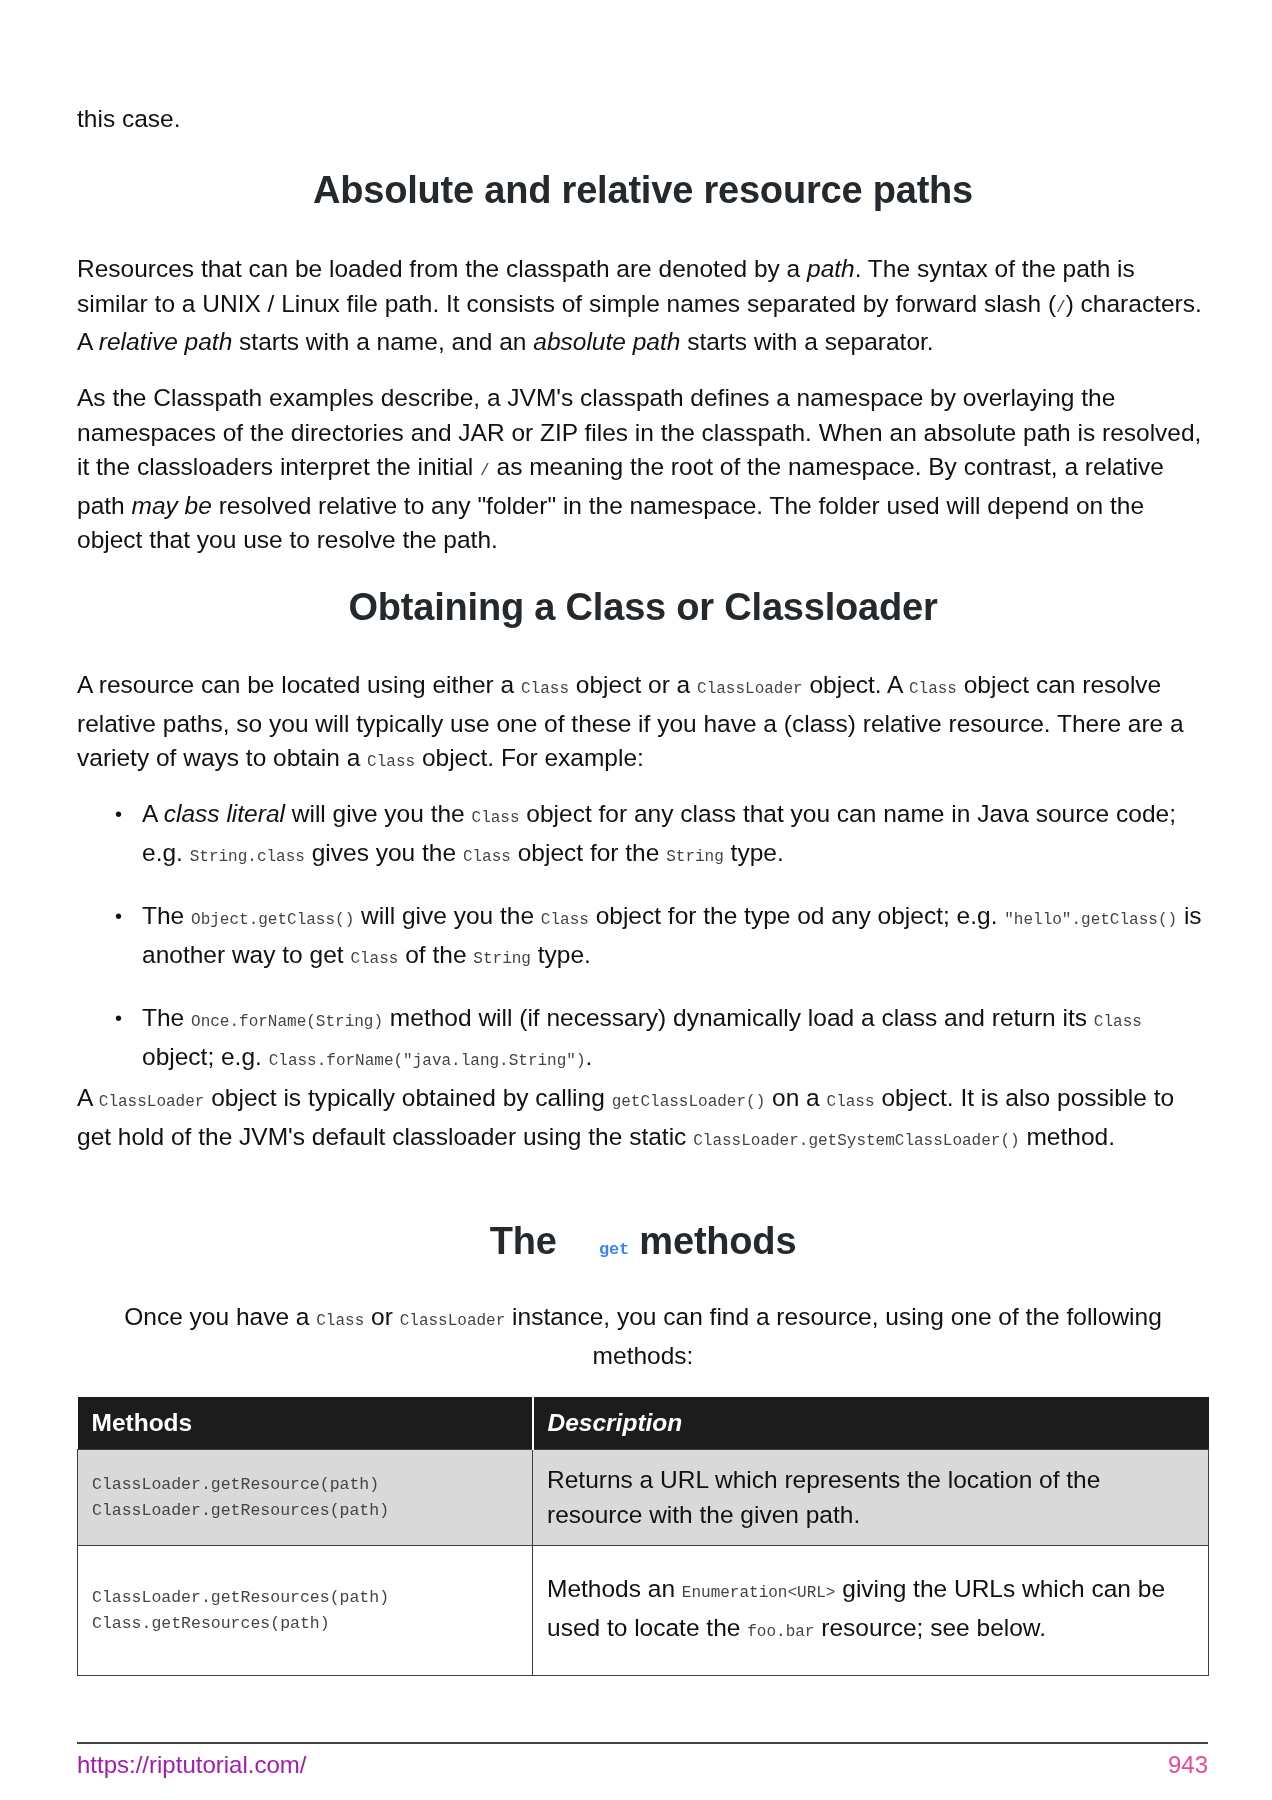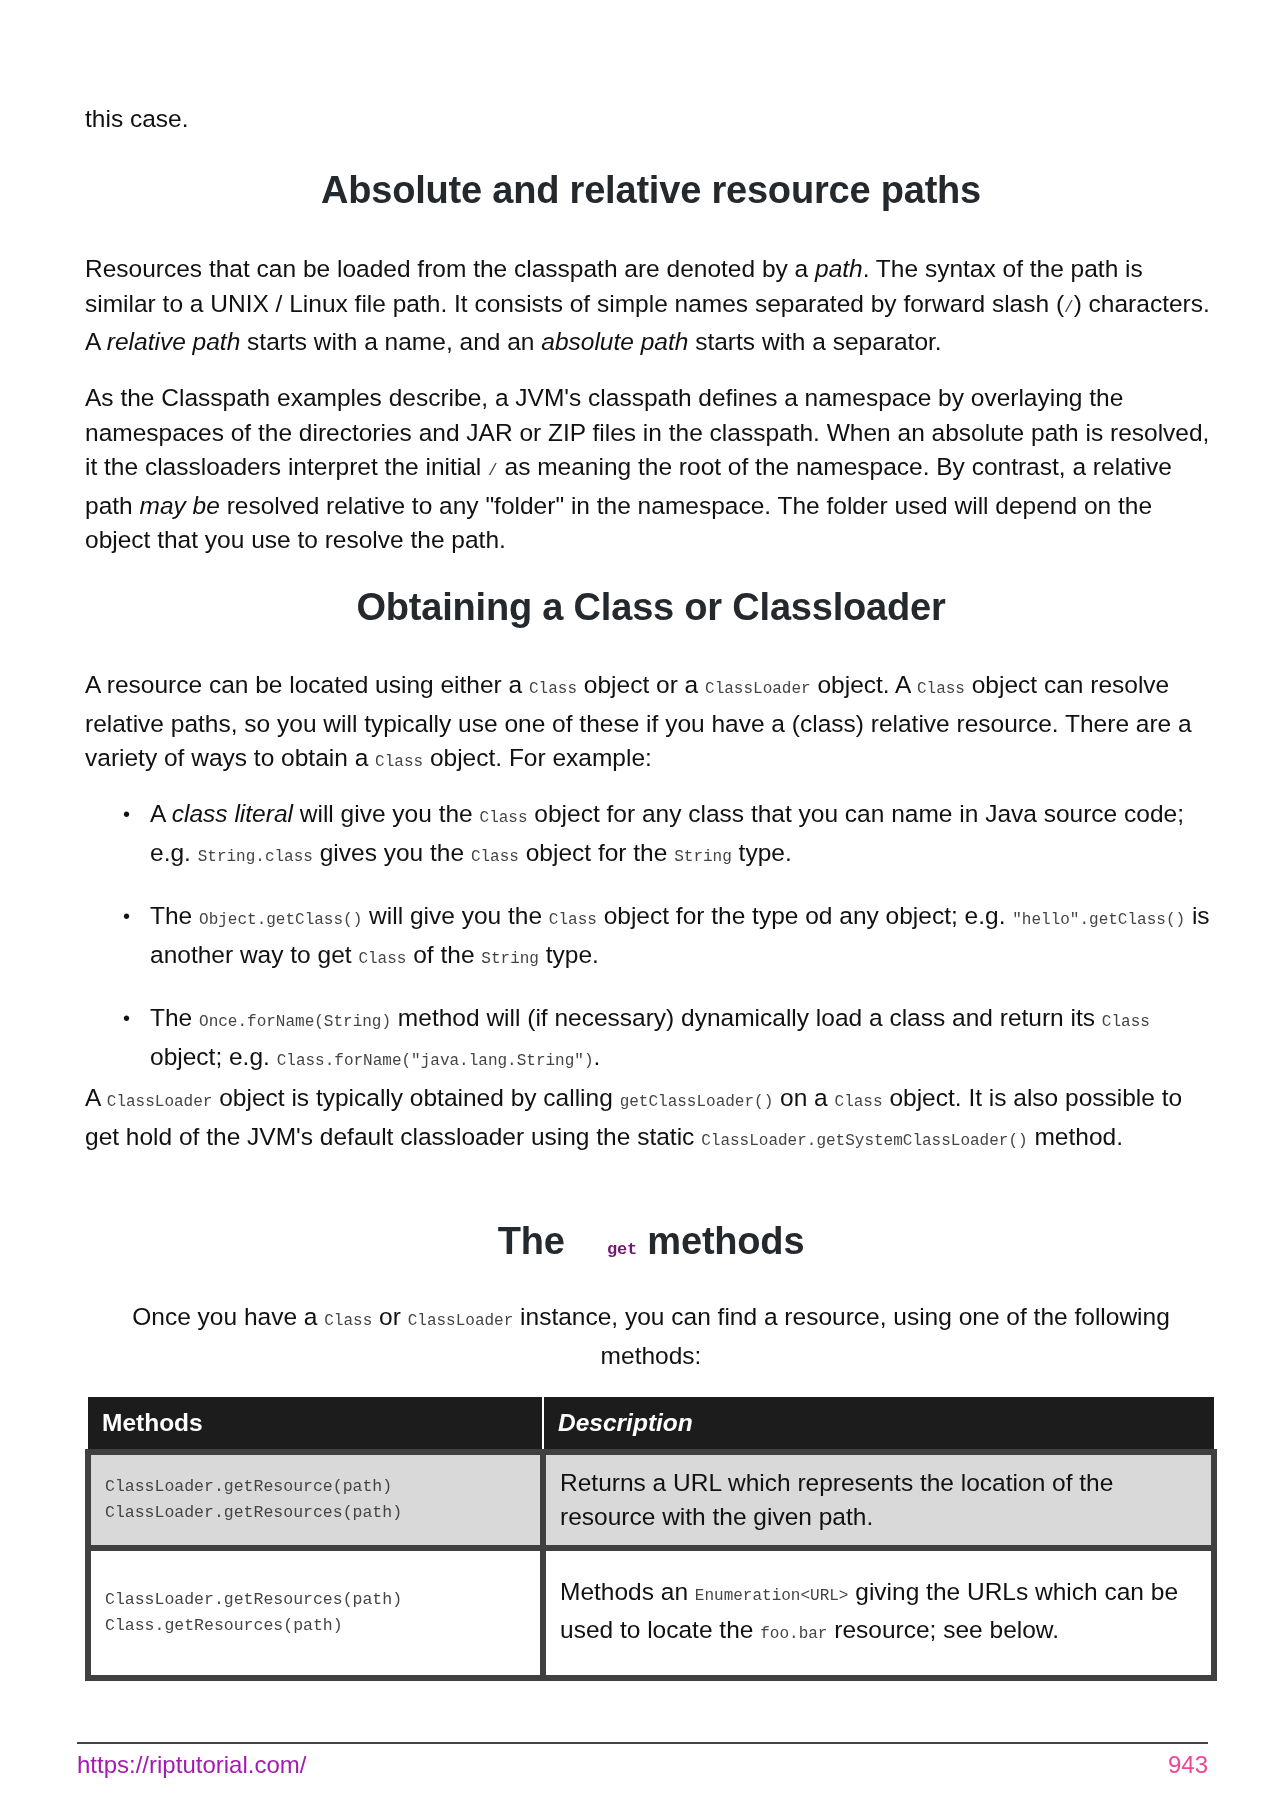--- a/index.html
+++ b/index.html
@@ -3,30 +3,30 @@
 <meta charset="utf-8">
 <style>
   html, body { margin: 0; padding: 0; background: #ffffff; }
   body { width: 1272px; height: 1800px; position: relative; overflow: hidden;
          font-family: "Liberation Sans", sans-serif; color: #111111; }
   .page { position: absolute; left: 77px; top: 0; width: 1132px; }
   p, li { font-size: 24.5px; line-height: 34.5px; margin: 0; }
   code { font-family: "Liberation Mono", monospace; font-size: 16px; color: #444444; }
   em { font-style: italic; }
   h2 { font-size: 38px; font-weight: bold; color: #24292e; margin: 0; line-height: 44px; letter-spacing: -0.2px; text-align: center; }
-  h2 code { font-size: 17px; font-weight: bold; color: #701a75; margin-left: 32px; }
-  .abs { position: absolute; left: 8px; width: 1132px; }
+  h2 code { font-size: 17px; font-weight: bold; color: #3b82f6; margin-left: 32px; }
+  .abs { position: absolute; left: 0; width: 1132px; }
   ul { list-style: none; margin: 0; padding: 0; }
   ul li { position: relative; padding-left: 65px; margin-bottom: 25px; }
   ul li .bullet { position: absolute; left: 38px; top: 0; font-size: 20px; }
   table { border-collapse: collapse; width: 1100px; font-size: 24.5px; }
   th { background: #1c1c1c; color: #ffffff; text-align: left; font-weight: bold; height: 52px;
        padding: 0 14px; border-right: 2px solid #ffffff; }
   th:last-child { border-right: none; font-style: italic; }
-  td { padding: 0 14px; vertical-align: middle; border: 6px solid #404040; line-height: 34.5px; }
+  td { padding: 0 14px; vertical-align: middle; border: 1px solid #404040; line-height: 34.5px; }
   tr.gray td { background: #d9d9d9; }
   td.methods code { font-size: 16.5px; line-height: 26px; display: block; color: #444444; }
   .footer-rule { position: absolute; left: 77px; top: 1742px; width: 1131px; height: 2px; background: #444444; }
   .footer-url { position: absolute; left: 77px; top: 1751px; font-size: 24px; color: #a21caf; }
   .footer-page { position: absolute; right: 64px; top: 1751px; font-size: 24px; color: #ec4899; }
 </style>
 </head>
 <body>
 
 <div class="page">

